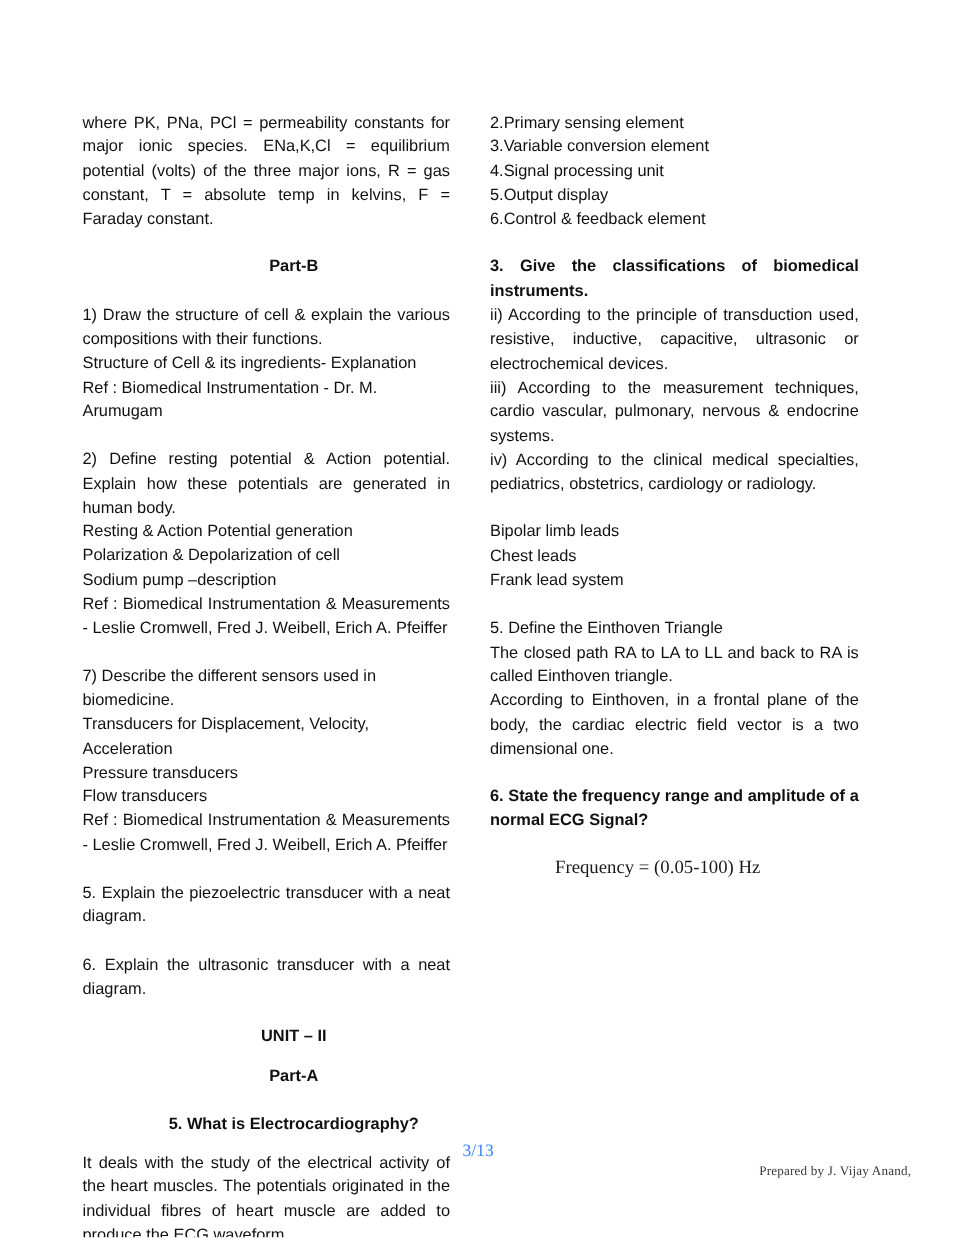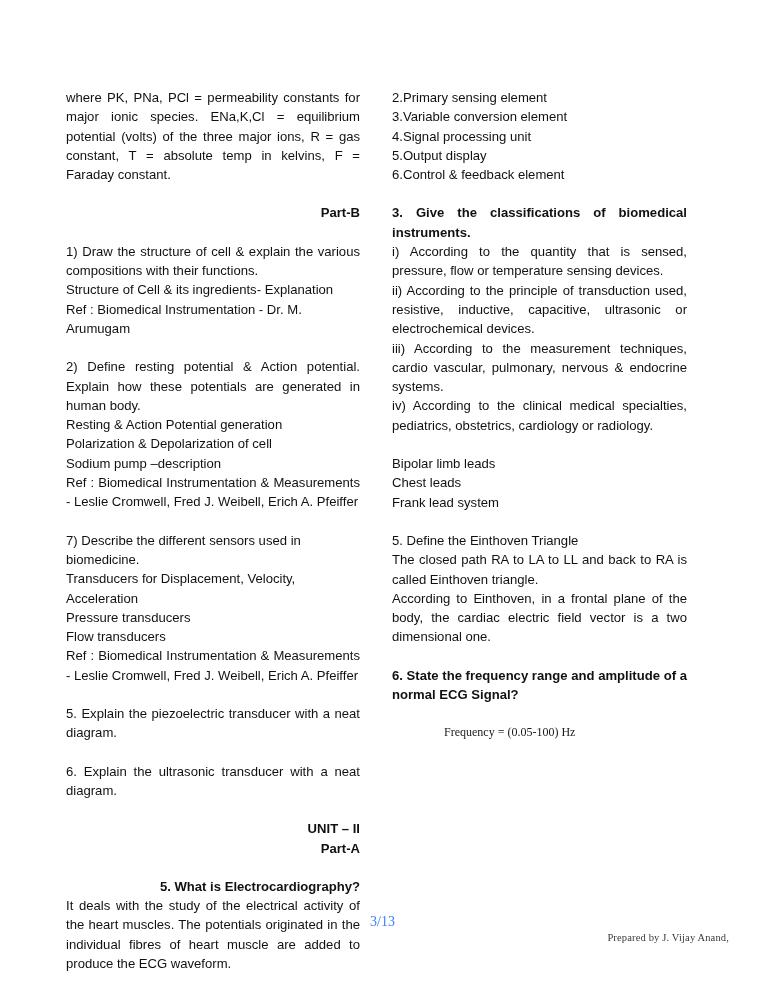--- a/index.html
+++ b/index.html
@@ -39,37 +39,37 @@
   p.j {
     margin: 0;
     text-align: justify;
     text-justify: inter-word;
   }
   p.l {
     margin: 0;
     text-align: left;
   }
   p.b {
-    margin: 0;
+    margin: 12px;
     font-weight: bold;
-    text-align: right;
+    text-align: center;
     padding-left: 44px;
   }
   p.bj {
     margin: 0;
     font-weight: bold;
     text-align: justify;
     text-justify: inter-word;
   }
   
   p.j:last-child, p.bj:last-child { text-align-last: auto; }
 
   .formula {
     font-family: "Liberation Serif", serif;
-    font-size: 12px;
+    font-size: 15px;
     margin: 0;
     padding-left: 52px;
     color: #1a1a1a;
   }
   .spacer-lg { height: 19px; }
 
   .page-number {
     position: absolute;
     left: 0;
     top: 914px;
@@ -153,21 +153,20 @@
       <div class="blk">
         <p class="l">2.Primary sensing element</p>
         <p class="l">3.Variable conversion element</p>
         <p class="l">4.Signal processing unit</p>
         <p class="l">5.Output display</p>
         <p class="l">6.Control &amp; feedback element</p>
       </div>
 
       <div class="blk">
         <p class="bj">3. Give the classifications of biomedical instruments.</p>
-        <p class="j">i) According to the quantity that is sensed, pressure, flow or temperature sensing devices.</p>
         <p class="j">ii) According to the principle of transduction used, resistive, inductive, capacitive, ultrasonic or electrochemical devices.</p>
         <p class="j">iii) According to the measurement techniques, cardio vascular, pulmonary, nervous &amp; endocrine systems.</p>
         <p class="j">iv) According to the clinical medical specialties, pediatrics, obstetrics, cardiology or radiology.</p>
       </div>
 
       <div class="blk">
         <p class="l">Bipolar limb leads</p>
         <p class="l">Chest leads</p>
         <p class="l">Frank lead system</p>
       </div>

